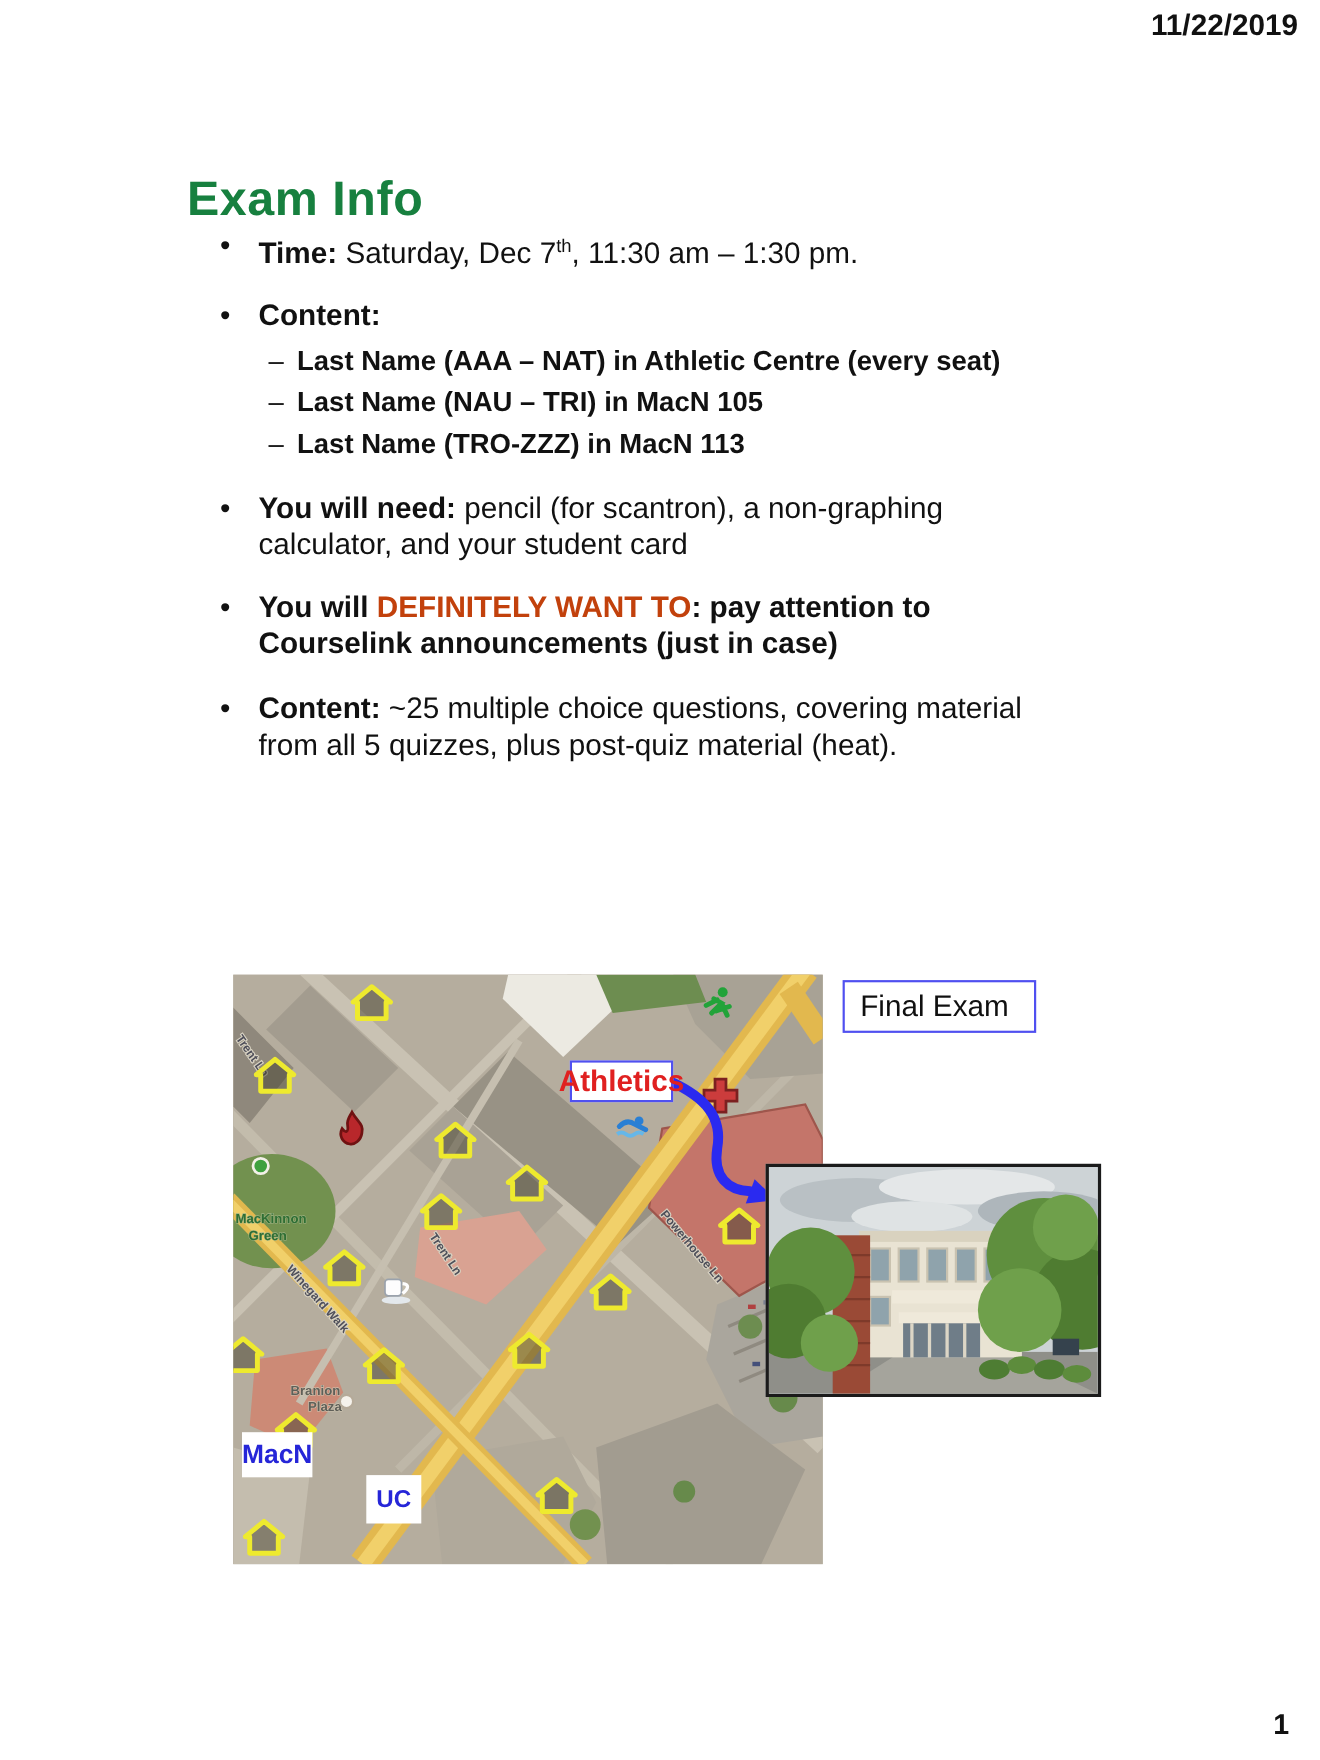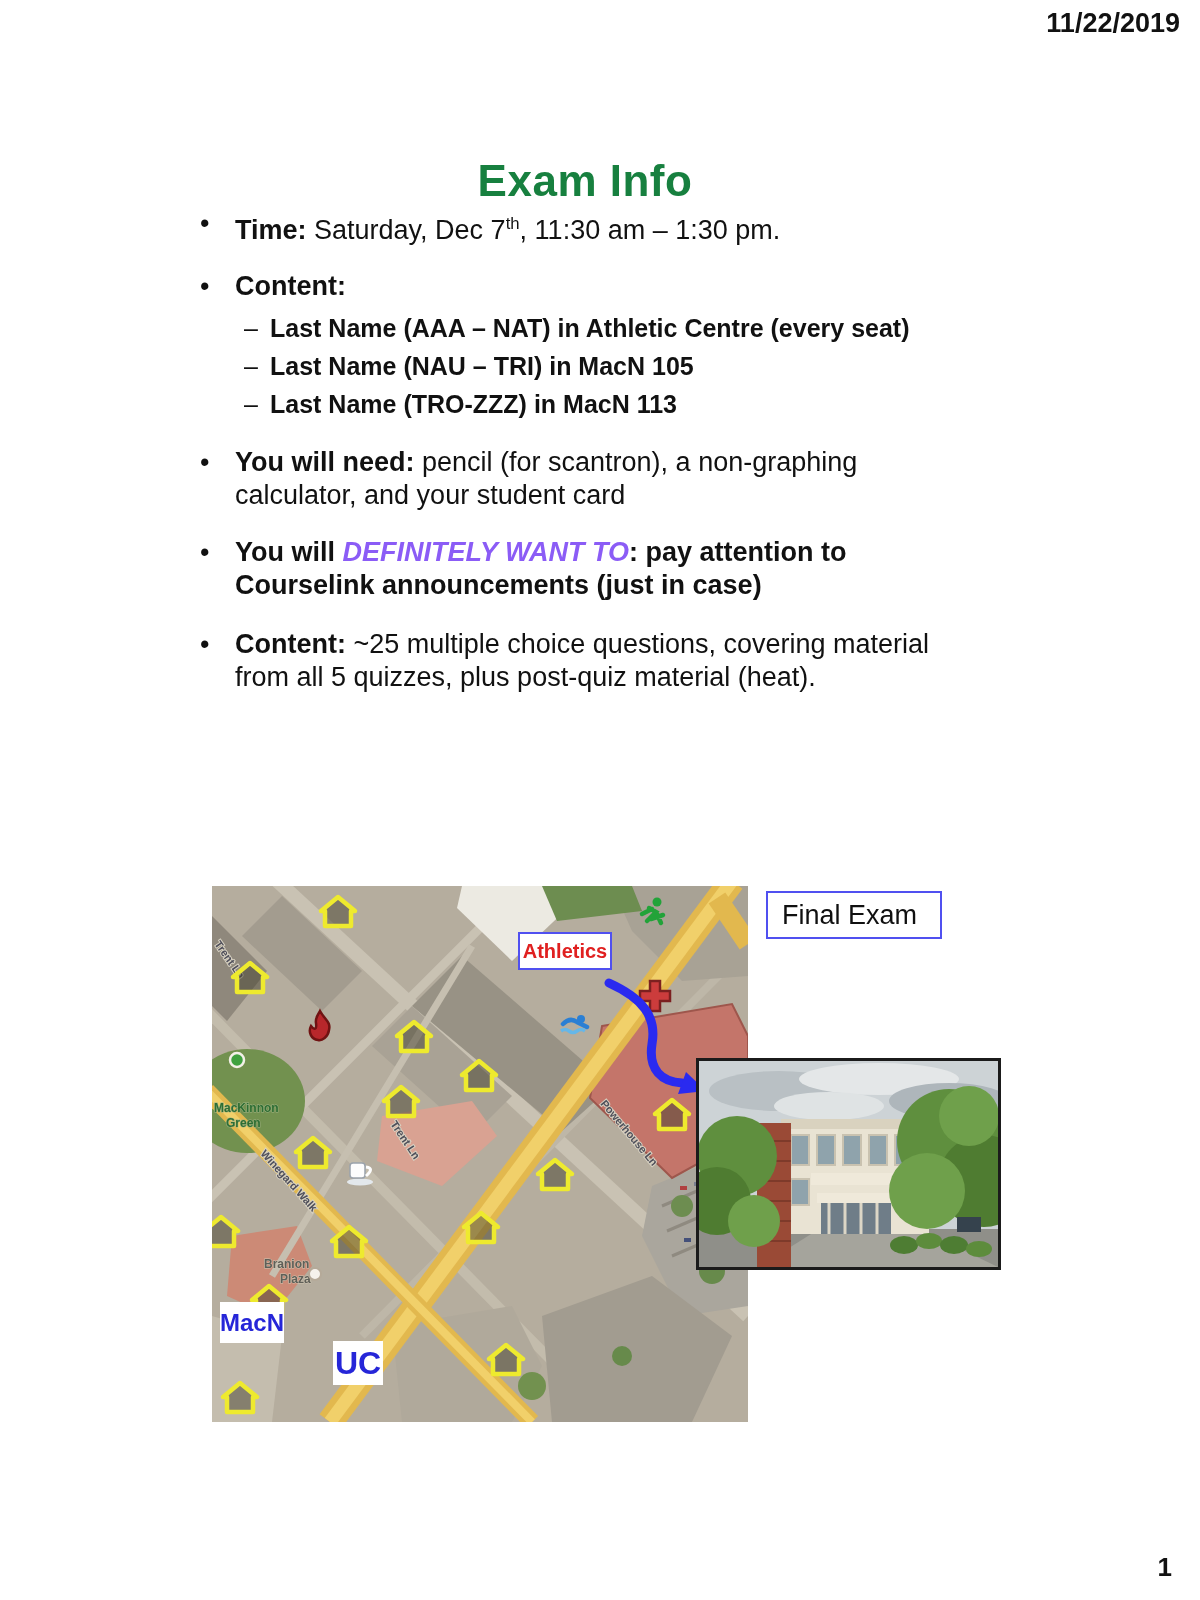--- a/index.html
+++ b/index.html
@@ -1,38 +1,38 @@
 <!DOCTYPE html>
 <html><head>
 <meta charset="utf-8">
 <style>
   html,body{margin:0;padding:0;}
   body{
     width:1200px;height:1600px;position:relative;background:#ffffff;
     font-family:"Liberation Sans", sans-serif;color:#111;overflow:hidden;
   }
   .date{position:absolute;top:8px;right:20px;font-size:27px;font-weight:700;}
-  .title{position:absolute;top:156px;left:170px;width:830px;text-align:center;
+  .title{position:absolute;top:156px;left:170px;width:830px;text-align:left;
          font-size:44px;font-weight:700;color:#17803f;letter-spacing:.5px;}
   .bullet{position:absolute;left:200px;display:flex;}
   .bdot{width:35px;font-size:27px;line-height:33px;}
   .btext{width:706px;font-size:27px;line-height:33px;}
   .blabel{font-weight:700;}
   .bold-all{font-weight:700;}
-  .red{color:#8b5cf6;font-style:italic;}
+  .red{color:#c2410c;}
   sup{font-size:.62em;text-align:center;}
   .sub{position:absolute;left:244px;display:flex;}
   .sdash{width:26px;font-size:25px;line-height:30px;}
   .stext{width:660px;font-size:25px;line-height:30px;font-weight:bold;}
   #map{position:absolute;left:212px;top:886px;width:536px;height:536px;overflow:hidden;background:#b5ad9e;}
   .mlabel{position:absolute;background:#ffffff;font-weight:700;display:flex;
           align-items:center;justify-content:center;z-index:6;}
-  #athletics{left:306px;top:46px;width:90px;height:34px;border:2px solid #5050f0;color:#e02020;font-size:20px;}
+  #athletics{left:306px;top:78px;width:90px;height:34px;border:2px solid #5050f0;color:#e02020;font-size:27px;}
   #macn{left:8px;top:416px;width:64px;height:41px;color:#2626d8;font-size:24px;}
-  #uc{left:121px;top:455px;width:50px;height:44px;color:#2626d8;font-size:32px;}
+  #uc{left:121px;top:455px;width:50px;height:44px;color:#2626d8;font-size:22px;}
   #finalexam{position:absolute;left:766px;top:891px;width:158px;height:44px;border:2px solid #5050f0;
              background:#fff;font-size:27px;font-weight:400;display:flex;align-items:center;
              padding-left:14px;color:#101010;z-index:7;}
   #photo{position:absolute;left:696px;top:1058px;width:299px;height:206px;border:3px solid #1b1b1b;
          background:#cfd4d6;z-index:5;}
   #pagenum{position:absolute;right:28px;top:1552px;font-size:26px;font-weight:700;}
   svg text.street{font-family:"Liberation Sans",sans-serif;font-size:11px;font-weight:700;fill:#4f4f5a;
                   paint-order:stroke;stroke:#d8d2c2;stroke-width:2px;}
   svg text.green-lbl{font-family:"Liberation Sans",sans-serif;font-size:12px;font-weight:700;fill:#2e6e33;
                   paint-order:stroke;stroke:#9fb284;stroke-width:1px;}

